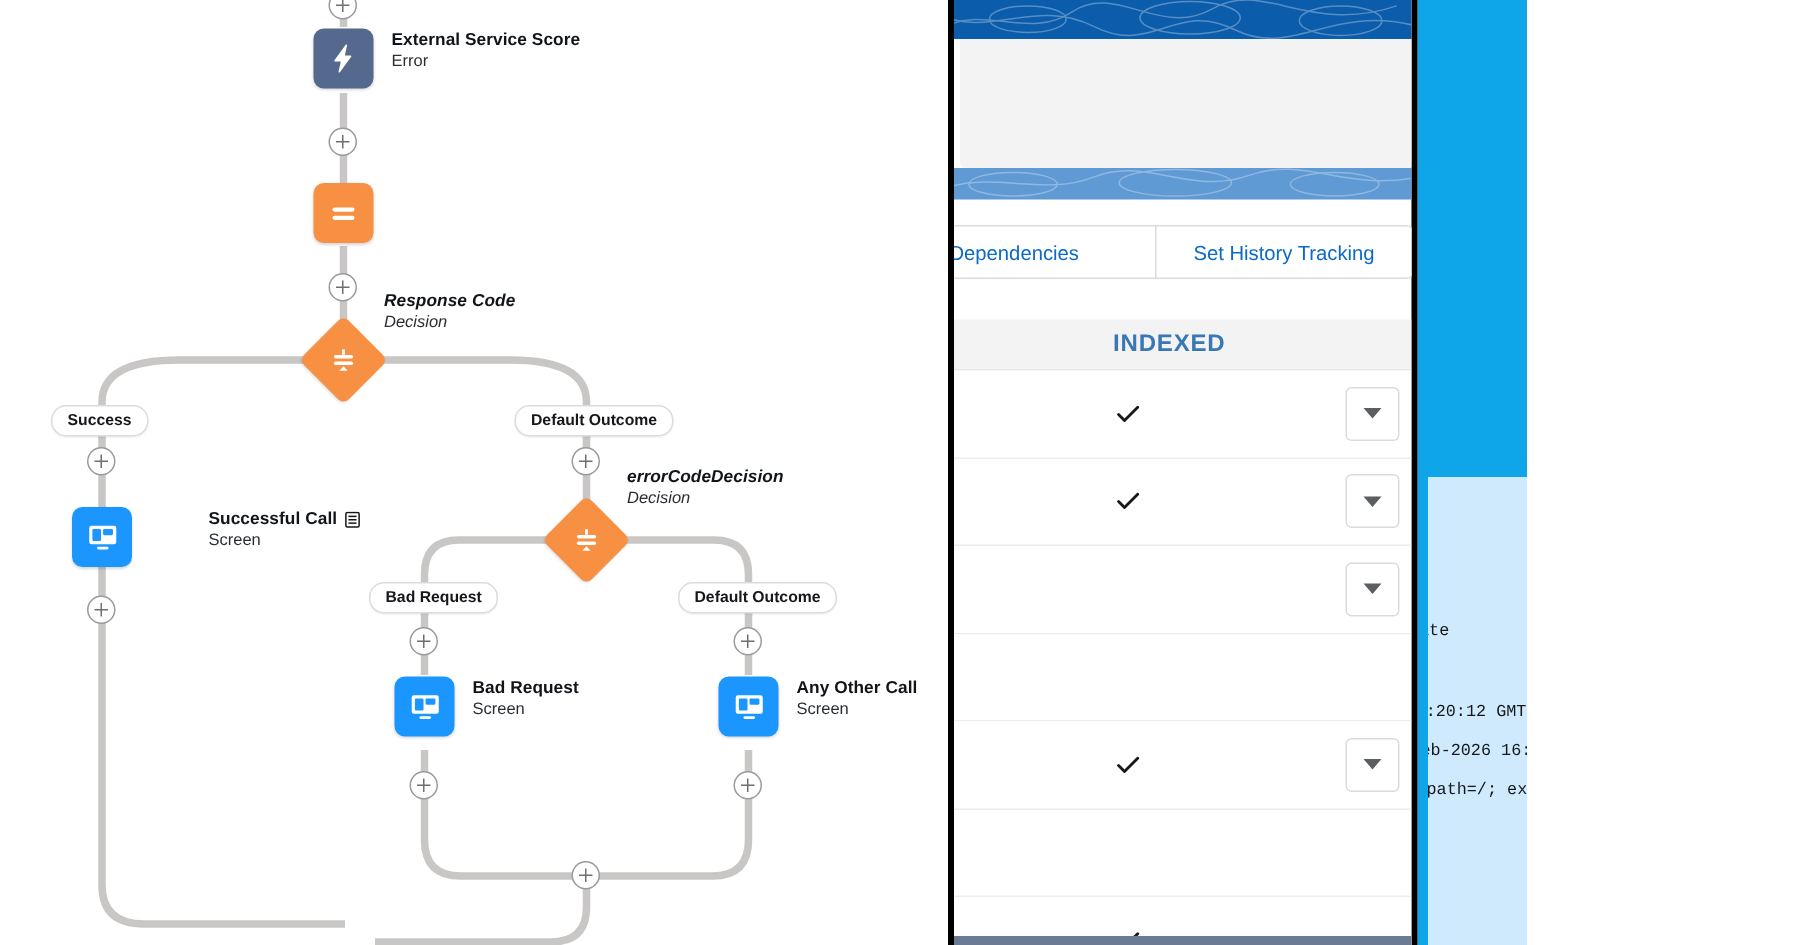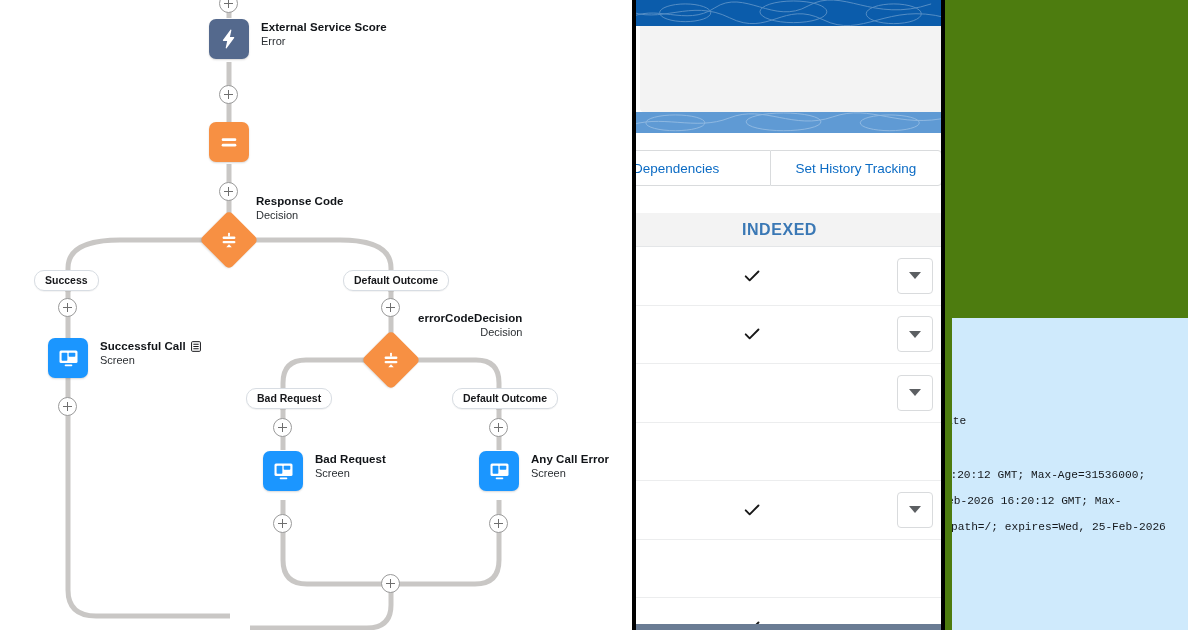--- a/index.html
+++ b/index.html
@@ -3,21 +3,21 @@
 <meta charset="utf-8">
 <title>Flow Builder Composite</title>
 <style>
   html,body{margin:0;padding:0;}
   body{
     width:1200px;height:630px;overflow:hidden;
     background:#ffffff;
     font-family:"Liberation Sans","DejaVu Sans",sans-serif;
     -webkit-font-smoothing:antialiased;
   }
-  .stage{position:relative;width:1188px;height:630px;overflow:hidden;background:#4d7c0f;}
+  .stage{position:relative;width:1018px;height:630px;overflow:hidden;background:#0ea5e9;}
 
   
   .flow-canvas{
     position:absolute;left:0;top:0;width:632px;height:630px;
     background:#ffffff;overflow:hidden;
   }
   .flow-svg{position:absolute;left:0;top:0;width:632px;height:630px;}
 
   
   .node{position:absolute;display:flex;align-items:flex-start;}
@@ -40,21 +40,21 @@
   .diamond{
     position:absolute;width:42px;height:42px;background:#f79043;
     transform:rotate(45deg);border-radius:5px;
     box-shadow:0 1px 2px rgba(0,0,0,.14);
   }
   .diamond-glyph{
     position:absolute;width:42px;height:42px;
     display:flex;align-items:center;justify-content:center;
     pointer-events:none;
   }
-  .decision-label{position:absolute;white-space:nowrap;}
+  .decision-label{position:absolute;white-space:nowrap;font-style:italic;}
 
   
   .plus{
     position:absolute;width:19px;height:19px;border-radius:50%;
     background:#fff;border:1.4px solid #9a9a9a;box-sizing:border-box;
   }
   .plus:before,.plus:after{
     content:"";position:absolute;background:#6f6f6f;
   }
   .plus:before{left:3.5px;top:7.7px;width:9px;height:1.6px;}
@@ -237,21 +237,21 @@
       </svg>
     </div>
 
     <div class="pill" style="left:34px;top:270px;">
       <span>Success</span>
     </div>
     <div class="pill" style="left:343px;top:270px;">
       <span>Default Outcome</span>
     </div>
 
-    <div class="node" style="left:48px;top:338px;">
+    <div class="node" style="left:48px;top:338px;gap:39px;">
       <div class="node-icon screen">
         <svg width="23" height="23" viewBox="0 0 24 24" aria-hidden="true">
           <rect x="2.6" y="3.6" width="18.8" height="13" rx="1.6" fill="#fff"></rect>
           <rect x="4.8" y="5.9" width="6" height="8.4" rx=".8" fill="#1b96ff"></rect>
           <rect x="12.2" y="5.9" width="6.9" height="4.3" rx=".8" fill="#1b96ff"></rect>
           <rect x="8" y="18.2" width="8" height="1.9" rx=".95" fill="#fff"></rect>
         </svg>
       </div>
       <div class="node-text">
         <div class="node-title">
@@ -262,21 +262,21 @@
               <rect x="2.8" y="3.2" width="6.4" height="1.2" fill="#16171a"></rect>
               <rect x="2.8" y="5.9" width="6.4" height="1.2" fill="#16171a"></rect>
               <rect x="2.8" y="8.6" width="6.4" height="1.2" fill="#16171a"></rect>
             </svg>
           </span>
         </div>
         <div class="node-sub">Screen</div>
       </div>
     </div>
 
-    <div class="decision-label" style="left:418px;top:311px;text-align:right;">
+    <div class="decision-label" style="left:418px;top:311px;">
       <div class="node-title">
         <span>errorCodeDecision</span>
       </div>
       <div class="node-sub">Decision</div>
     </div>
     <div class="diamond" style="left:370px;top:339px;"></div>
     <div class="diamond-glyph" style="left:370px;top:339px;">
       <svg width="22" height="22" viewBox="0 0 24 24" aria-hidden="true">
         <rect x="5" y="8.3" width="14" height="2.6" rx="1.3" fill="#fff"></rect>
         <rect x="5" y="13" width="14" height="2.6" rx="1.3" fill="#fff"></rect>
@@ -313,21 +313,21 @@
       <div class="node-icon screen">
         <svg width="23" height="23" viewBox="0 0 24 24" aria-hidden="true">
           <rect x="2.6" y="3.6" width="18.8" height="13" rx="1.6" fill="#fff"></rect>
           <rect x="4.8" y="5.9" width="6" height="8.4" rx=".8" fill="#1b96ff"></rect>
           <rect x="12.2" y="5.9" width="6.9" height="4.3" rx=".8" fill="#1b96ff"></rect>
           <rect x="8" y="18.2" width="8" height="1.9" rx=".95" fill="#fff"></rect>
         </svg>
       </div>
       <div class="node-text">
         <div class="node-title">
-          <span>Any Call Error</span>
+          <span>Any Other Call</span>
         </div>
         <div class="node-sub">Screen</div>
       </div>
     </div>
 
   </div>
 
   <div class="sf-panel">
 
     <div class="sf-brandbar">

